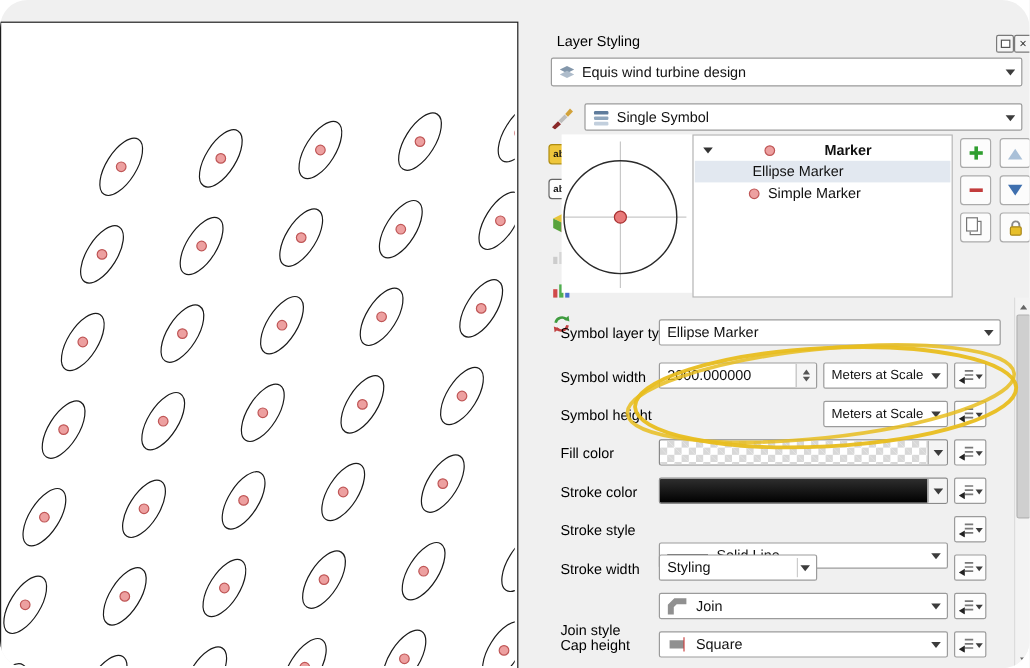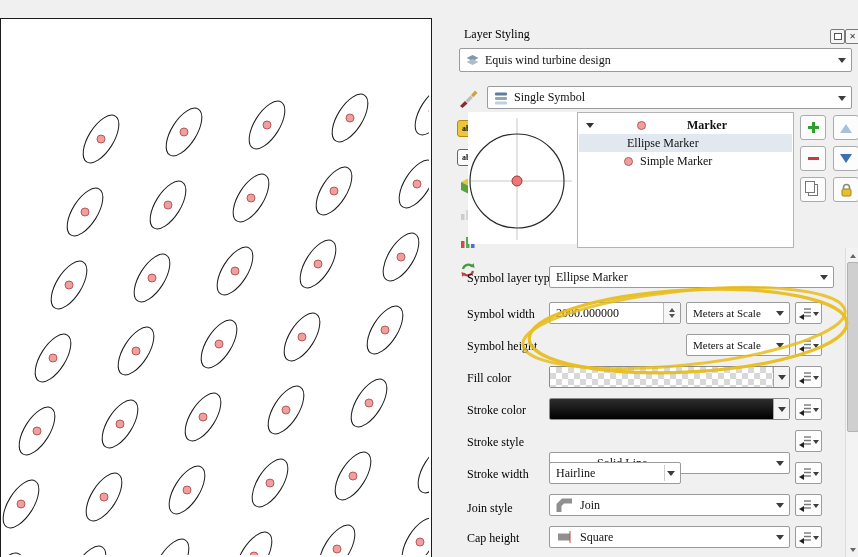--- a/index.html
+++ b/index.html
@@ -1,17 +1,17 @@
 <!DOCTYPE html>
 <html><head>
 <meta charset="utf-8">
 <style>
   html,body{margin:0;padding:0;}
   .root{position:relative;width:858px;height:557px;background:#f0f0f0;overflow:hidden;
-        font-family:Liberation Serif, serif;font-size:12px;color:#111;}
+        font-family:Liberation Sans, sans-serif;font-size:12px;color:#111;border-radius:23px;}
   
   .map{position:absolute;left:0;top:18px;width:430px;height:538px;background:#fff;border:1px solid #1c1c1c;}
   
   .panel-title{position:absolute;left:464px;top:27px;font-size:12px;color:#000;}
   .wbtn{position:absolute;top:29px;width:13px;height:13px;border:1px solid #7a7a7a;background:#f5f5f5;
         border-radius:2px;display:flex;align-items:center;justify-content:center;font-size:8px;color:#333;}
   .float-glyph{width:6px;height:5px;border:1px solid #555;background:#fff;}
   
   .combo{position:absolute;background:#fff;border:1px solid #9b9b9b;border-radius:2px;
          display:flex;align-items:center;padding:0 18px 0 6px;box-sizing:border-box;overflow:hidden;white-space:nowrap;}
@@ -444,35 +444,35 @@
       <line x1="6" y1="3" x2="13" y2="3" stroke="#777" stroke-width="1.4"></line>
       <line x1="6" y1="6.5" x2="13" y2="6.5" stroke="#777" stroke-width="1.4"></line>
       <line x1="6" y1="10" x2="13" y2="10" stroke="#777" stroke-width="1.4"></line>
       <polygon points="1,11 6,8 6,14" fill="#222"></polygon>
     </svg>
     <span class="arr"></span>
   </div>
 
   <div class="plabel" style="top:467px;">Stroke width</div>
   <div class="ctl c1 combo" style="top:462px;">
-    <span>Hairline</span>
+    <span>Styling</span>
     <span class="sep"></span>
     <span class="arr"></span>
   </div>
   <div class="ctl ovr" style="top:462px;">
     <svg width="15" height="14">
       <line x1="6" y1="3" x2="13" y2="3" stroke="#777" stroke-width="1.4"></line>
       <line x1="6" y1="6.5" x2="13" y2="6.5" stroke="#777" stroke-width="1.4"></line>
       <line x1="6" y1="10" x2="13" y2="10" stroke="#777" stroke-width="1.4"></line>
       <polygon points="1,11 6,8 6,14" fill="#222"></polygon>
     </svg>
     <span class="arr"></span>
   </div>
 
-  <div class="plabel" style="top:501px;">Join style</div>
+  <div class="plabel" style="top:518px;">Join style</div>
   <div class="ctl cw combo" style="top:494px;">
     <svg width="18" height="15" style="margin-right:6px;flex:none;">
       <path d="M3 14 L3 7 L7 3 L16 3" stroke="#909090" stroke-width="5" fill="none"></path>
     </svg>
     <span>Join</span>
     <span class="arr"></span>
   </div>
   <div class="ctl ovr" style="top:494px;">
     <svg width="15" height="14">
       <line x1="6" y1="3" x2="13" y2="3" stroke="#777" stroke-width="1.4"></line>

